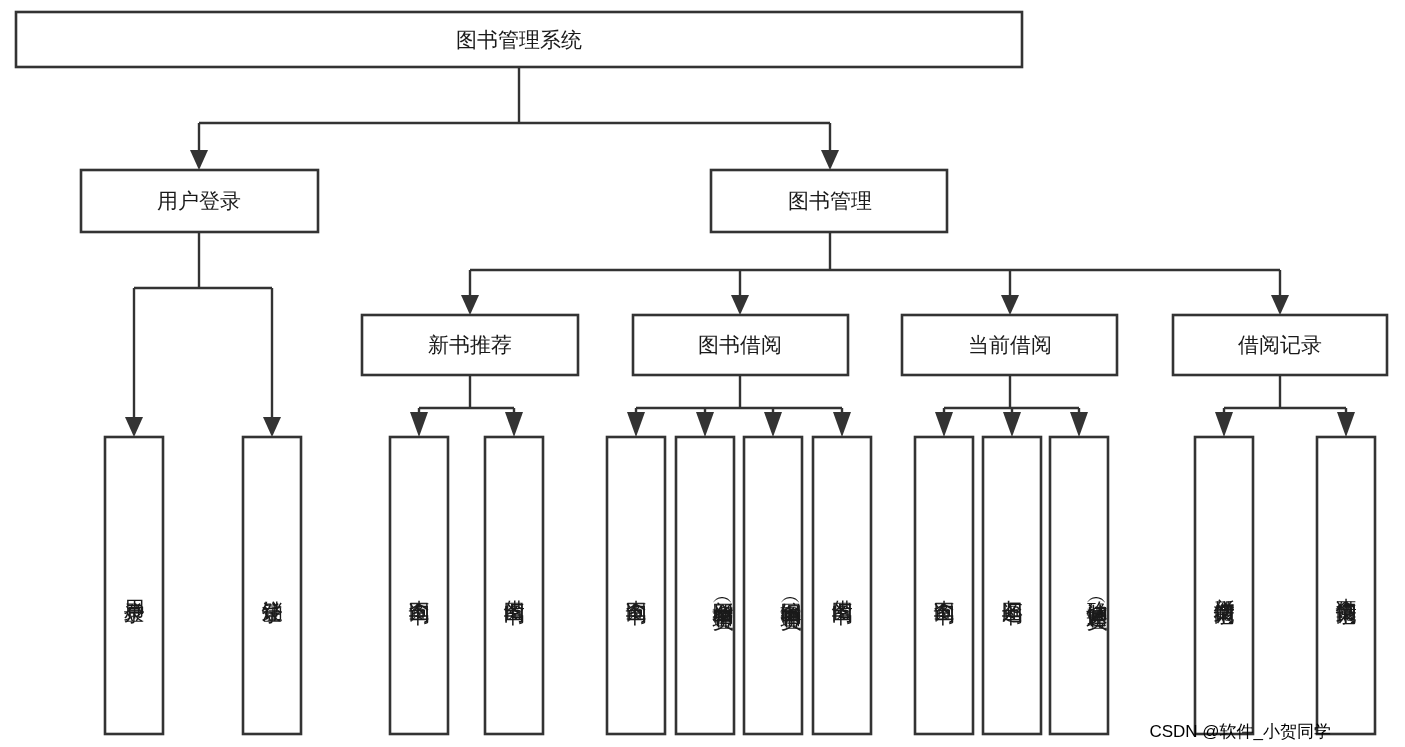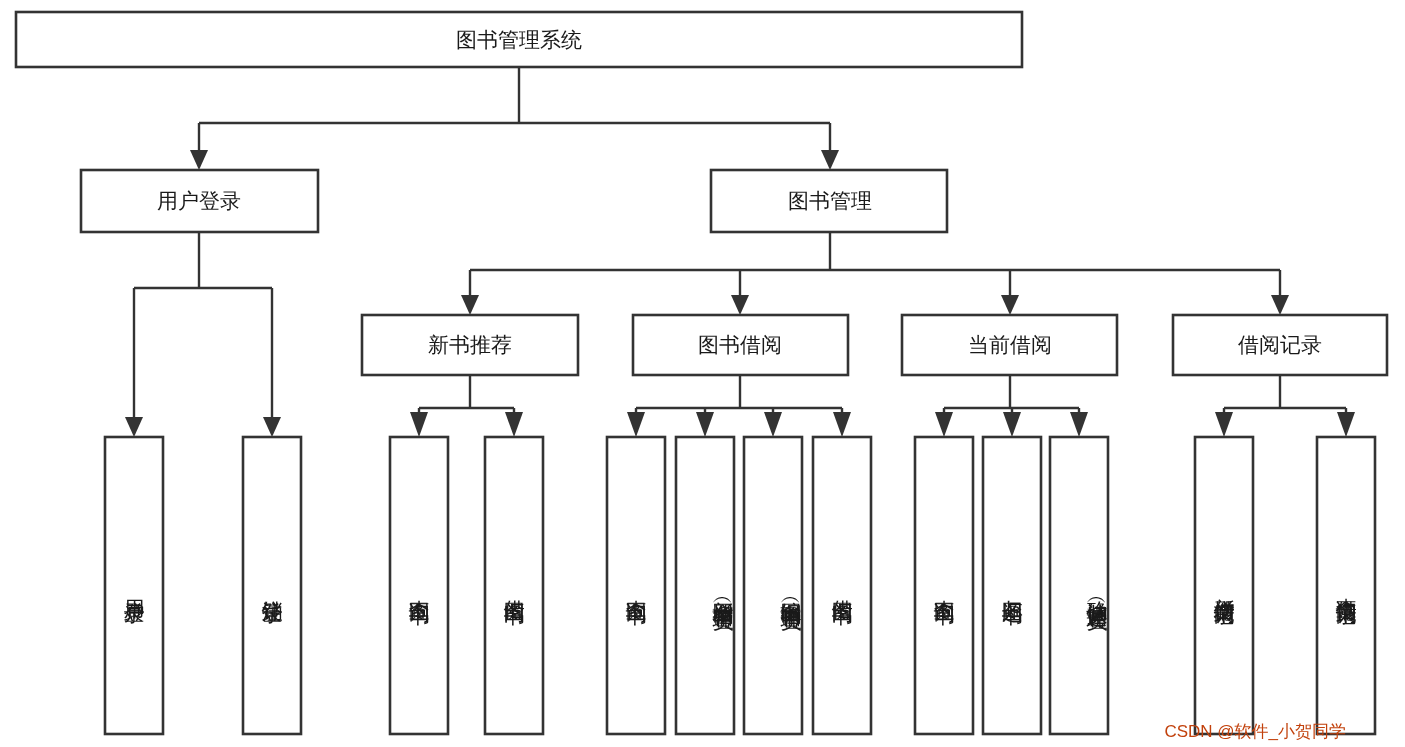--- a/index.html
+++ b/index.html
@@ -59,25 +59,25 @@
   .connector {
     stroke: #333333;
     stroke-width: 2.4;
     fill: none;
   }
   .arrowhead {
     fill: #333333;
   }
   #watermark {
     position: absolute;
-    right: 9px;
+    right: 24px;
     bottom: 4px;
     font-family: "Liberation Sans", "DejaVu Sans", sans-serif;
     font-size: 17px;
-    color: #c2410c;
+    color: #000000;
     white-space: nowrap;
     user-select: none;
   }
 </style>
 </head>
 <body>
 
 <div id="diagram-root">
 
   <svg class="diagram" viewBox="0 0 1405 747">

